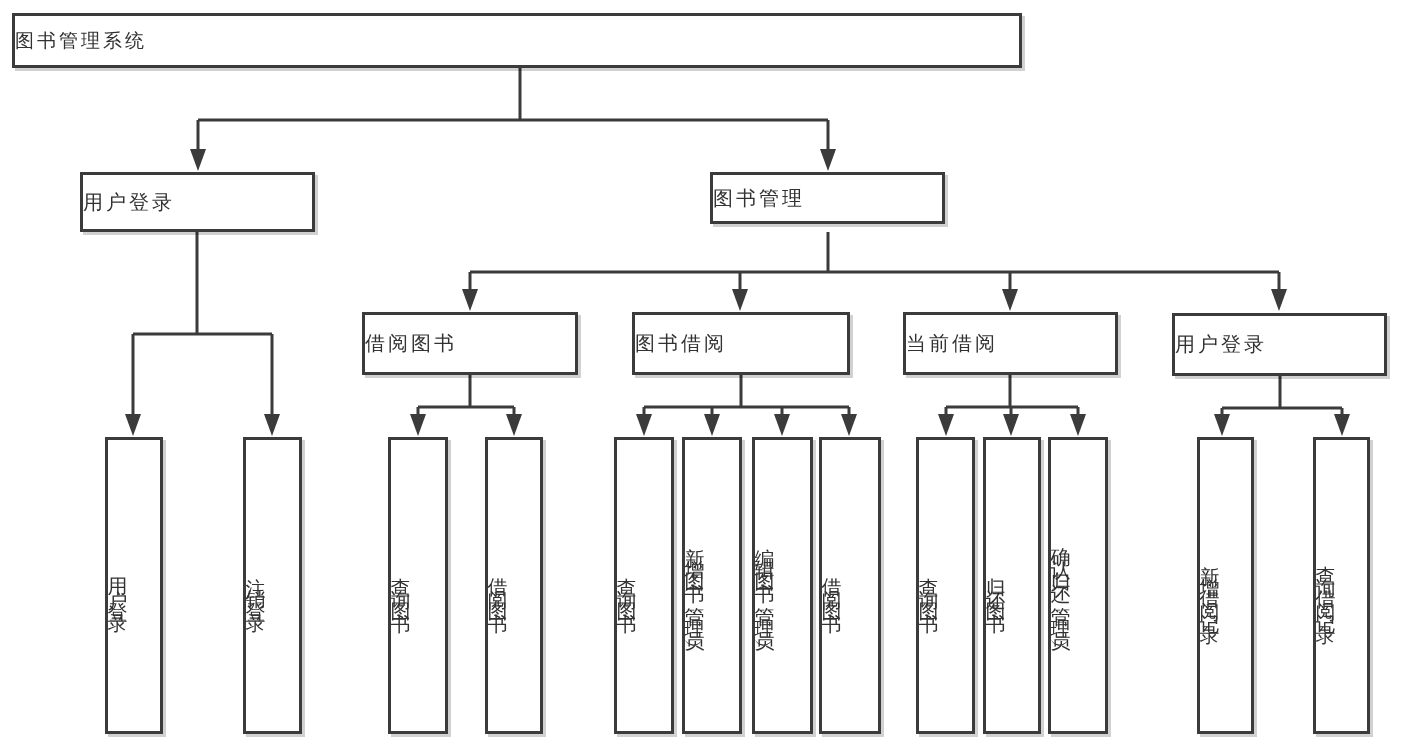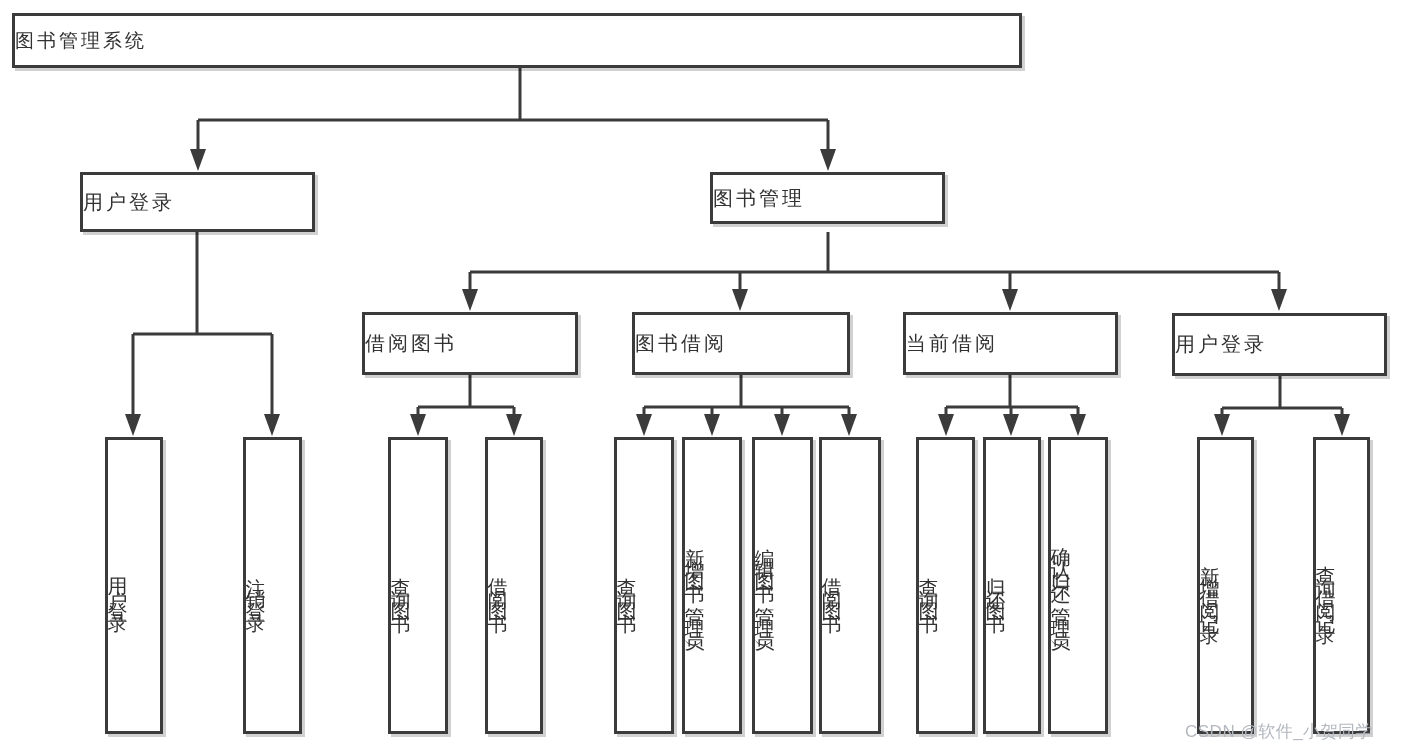--- a/index.html
+++ b/index.html
@@ -141,14 +141,13 @@
     <span>确认归还（管理员）</span>
   </div>
 
   <div class="vbox" style="left:1197px;top:437px;width:57px;height:297px">
     <span>新增借阅记录</span>
   </div>
   <div class="vbox" style="left:1313px;top:437px;width:57px;height:297px">
     <span>查询借阅记录</span>
   </div>
 
-  <div class="watermark">CSDN @软件_小贺同学</div>
 </div>
 
 </body></html>

